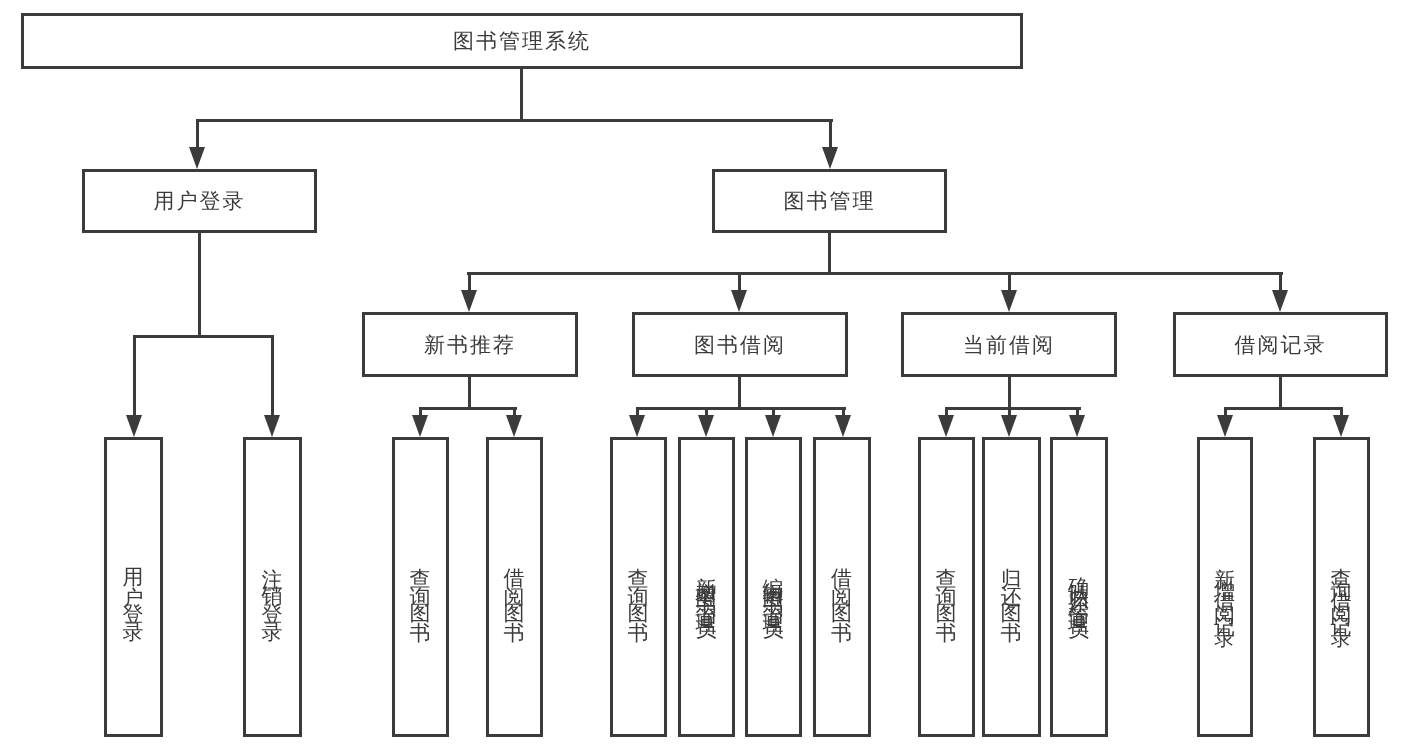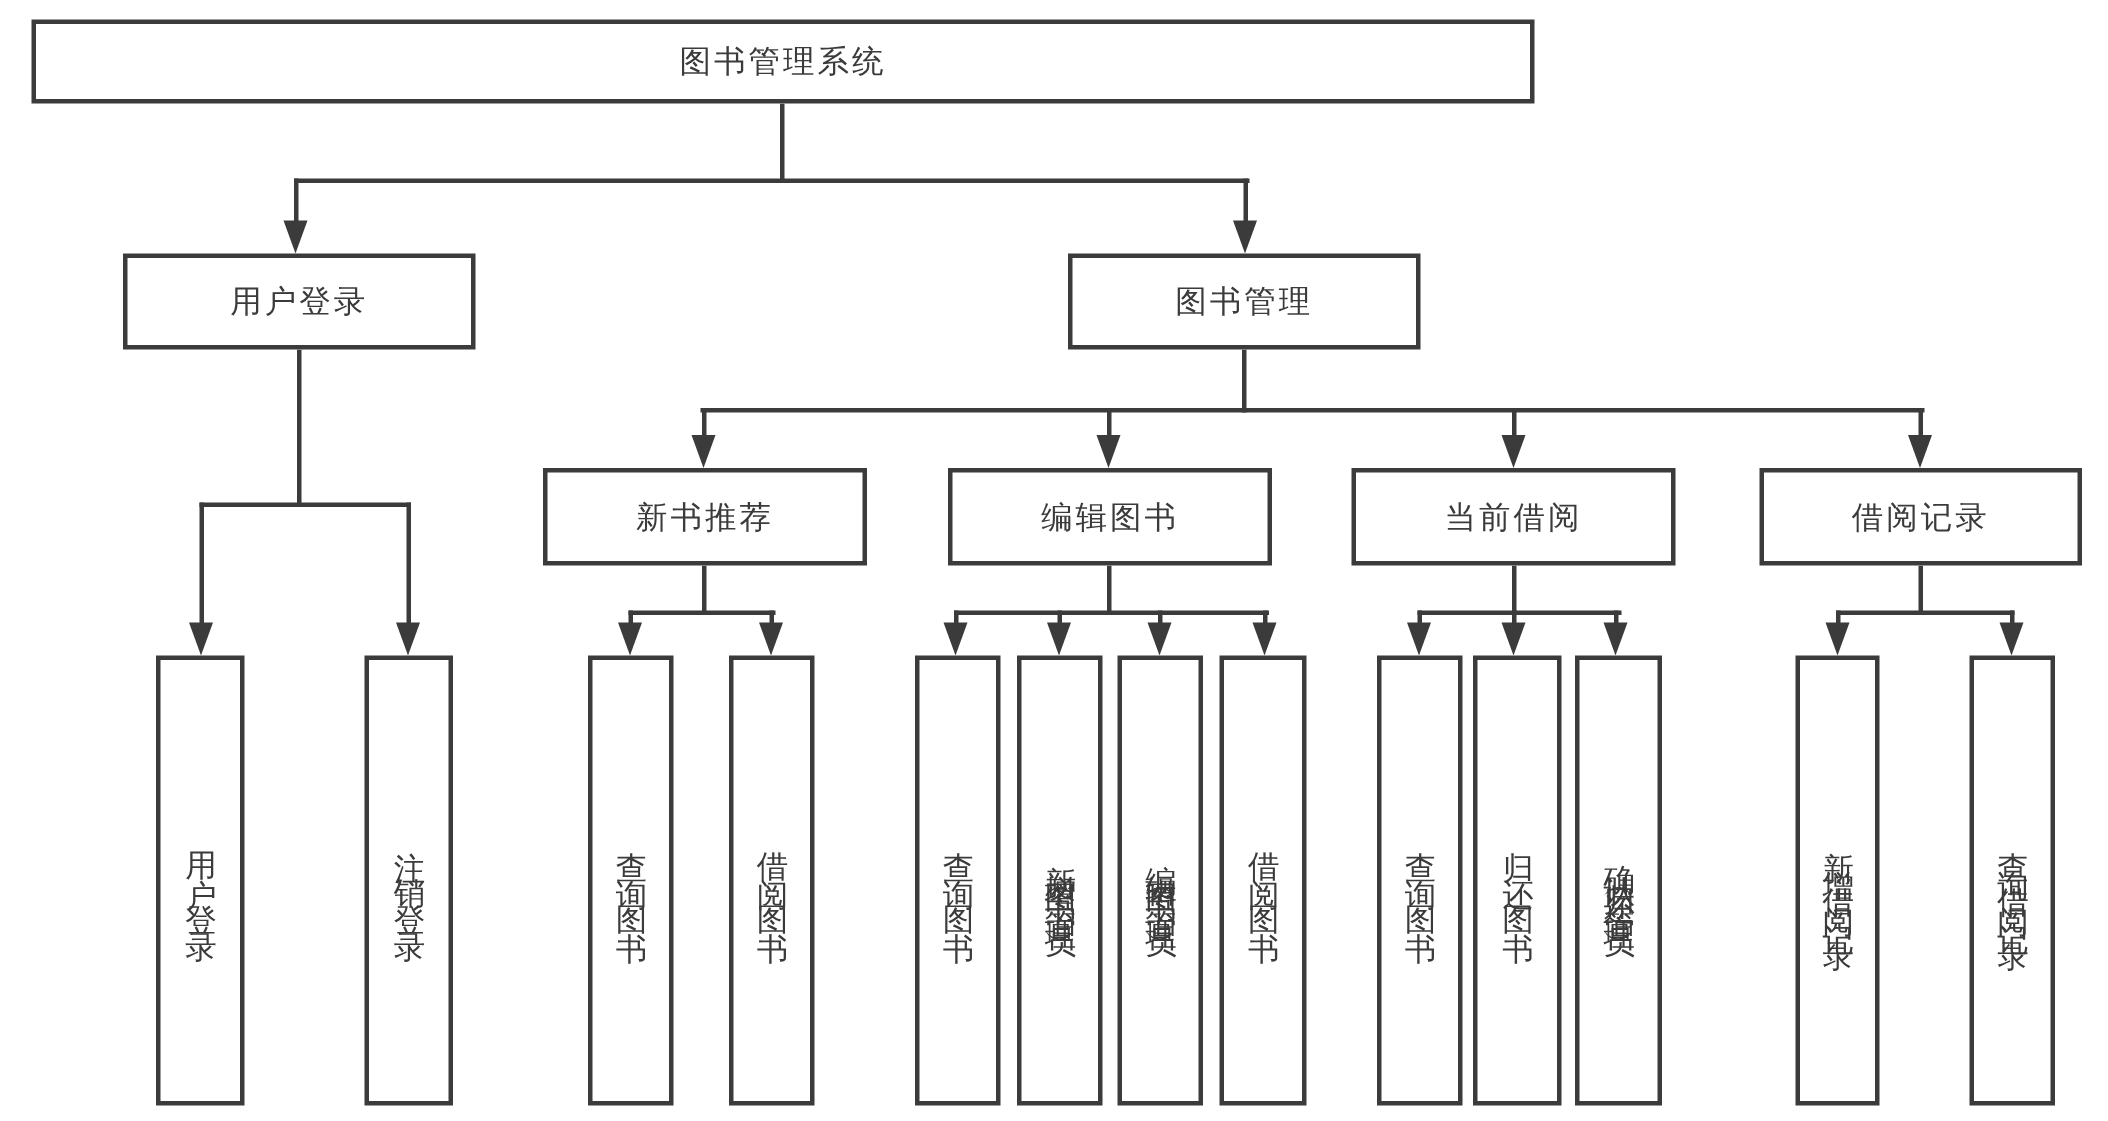--- a/index.html
+++ b/index.html
@@ -98,21 +98,21 @@
   <div class="arrowhead" style="left:731px; top:290px;"></div>
   <div class="vline" style="left:1008px; top:272px; height:22px;"></div>
   <div class="arrowhead" style="left:1001px; top:290px;"></div>
   <div class="vline" style="left:1279px; top:272px; height:22px;"></div>
   <div class="arrowhead" style="left:1272px; top:290px;"></div>
 
   <div class="box" style="left:362px; top:312px; width:216px; height:65px;">
     <span class="label">新书推荐</span>
   </div>
   <div class="box" style="left:632px; top:312px; width:216px; height:65px;">
-    <span class="label">编辑图书</span>
+    <span class="label">图书借阅</span>
   </div>
   <div class="box" style="left:1173px; top:312px; width:215px; height:65px;">
     <span class="label">借阅记录</span>
   </div>
   <div class="box" style="left:901px; top:312px; width:216px; height:65px;">
     <span class="label">当前借阅</span>
   </div>
 
   <div class="vline" style="left:198px; top:233px; height:105px;"></div>
   <div class="hline" style="left:133px; top:335px; width:141px;"></div>

